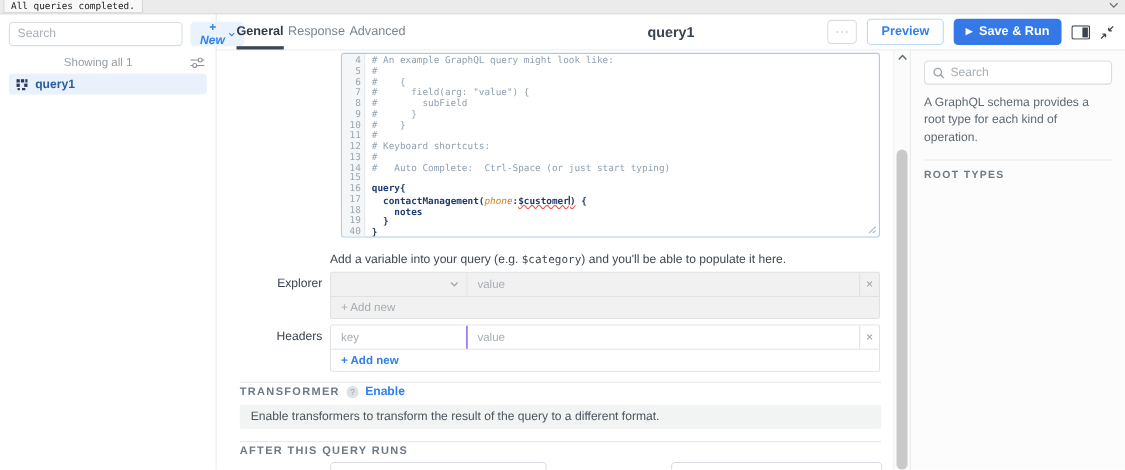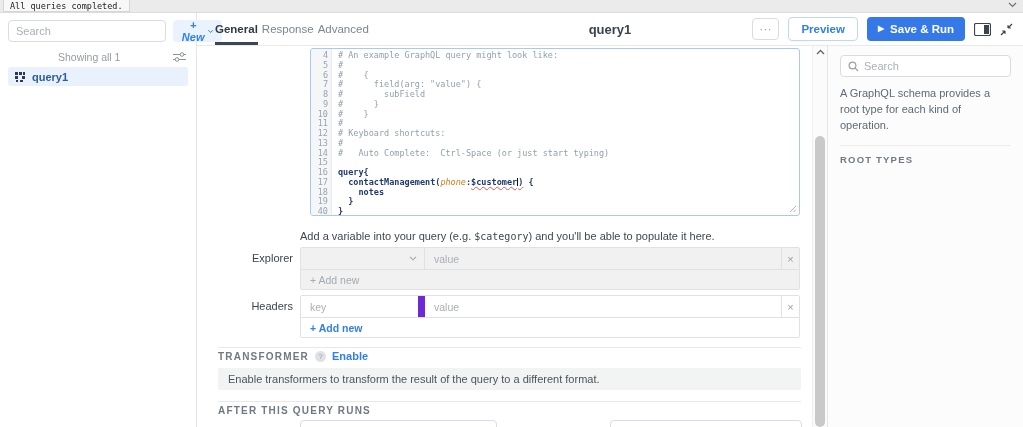--- a/index.html
+++ b/index.html
@@ -104,21 +104,21 @@
   .kv-cell-close { width:18px; border-left:1px solid #dfe1e3; display:flex;
                    align-items:center; justify-content:center; color:#9aa1a8;
                    font-size:11px; cursor:pointer; }
   .kv-addrow { height:19px; display:flex; align-items:center; padding:0 9px;
                font-size:10.5px; cursor:pointer; }
   .kv-box.disabled { background:#f1f1f1; }
   .kv-box.disabled .kv-cell-select, .kv-box.disabled .kv-cell-input input { background:#f1f1f1; }
   .kv-box.disabled .kv-addrow { color:#a5abb1; background:#f1f1f1; }
   .kv-box.enabled .kv-row { background:#fff; }
   .kv-box.enabled .kv-addrow { color:#2f80ed; font-weight:600; background:#fff; }
-  .key-cell { width:124px; border-right:7px solid #6d28d9; display:flex; align-items:center; }
+  .key-cell { width:124px; border-right:1px solid #6d28d9; display:flex; align-items:center; }
   .key-cell input { width:100%; height:100%; border:none; outline:none; font-size:10.5px;
                     padding:0 9px; color:#3a4450; background:transparent;
                     font-family:"Liberation Sans", sans-serif; }
   .key-cell input::placeholder { color:#a8afb6; }
 
   .divider { position:absolute; left:21px; width:583px; height:1px; background:#e6e8ea; }
 
   .section-head { position:absolute; left:21px; display:flex; align-items:center; gap:6px; }
   .section-title { font-size:10px; font-weight:700; letter-spacing:1.2px; color:#6e7983; }
   .help-circ { width:11px; height:11px; border-radius:50%; background:#dfe2e5;

